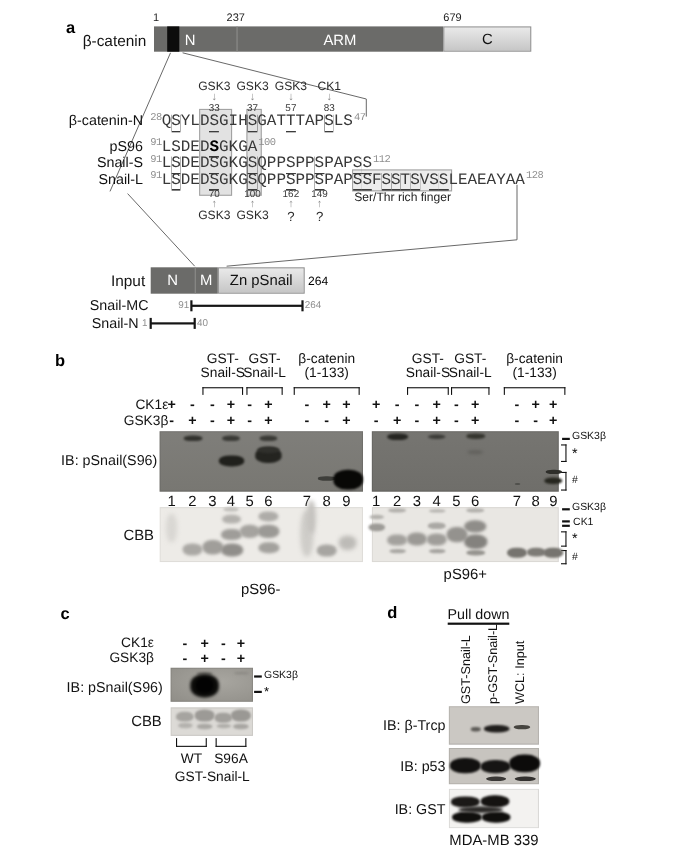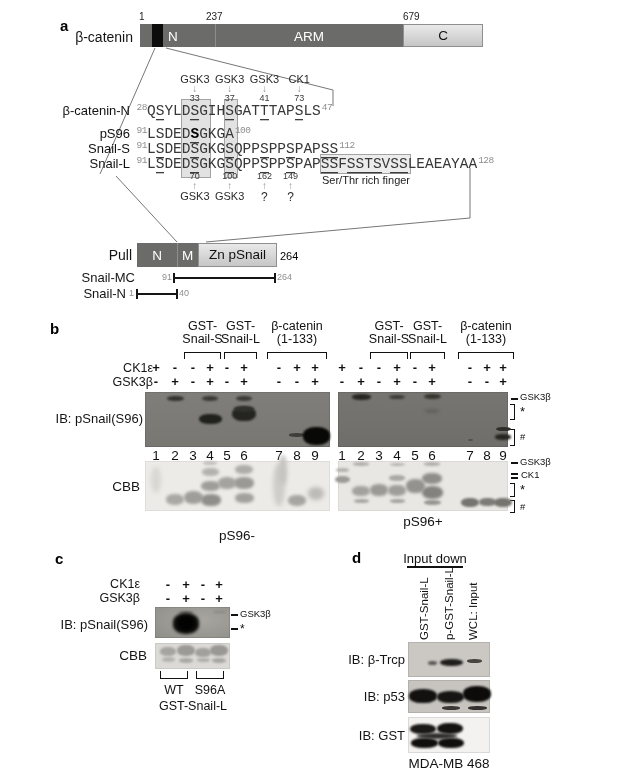--- a/index.html
+++ b/index.html
@@ -82,41 +82,41 @@
     </div>
   <div id="sites-top">
       <div class="kin" style="left: 194.85px; top: 73px;">GSK3</div>
       <div class="arr" style="left: 194.85px; top: 84px;">↓</div>
       <div class="num" style="left: 194.85px; top: 93px;">33</div>
       <div class="kin" style="left: 229.65px; top: 73px;">GSK3</div>
       <div class="arr" style="left: 229.65px; top: 84px;">↓</div>
       <div class="num" style="left: 229.65px; top: 93px;">37</div>
       <div class="kin" style="left: 264.45px; top: 73px;">GSK3</div>
       <div class="arr" style="left: 264.45px; top: 84px;">↓</div>
-      <div class="num" style="left: 264.45px; top: 93px;">41</div>
+      <div class="num" style="left: 264.45px; top: 93px;">57</div>
       <div class="kin" style="left: 299.25px; top: 73px;">CK1</div>
       <div class="arr" style="left: 299.25px; top: 84px;">↓</div>
-      <div class="num" style="left: 299.25px; top: 93px;">73</div>
+      <div class="num" style="left: 299.25px; top: 93px;">83</div>
     </div>
   <div id="sites-bottom">
       <div class="num" style="left: 194.85px; top: 171px;">70</div>
       <div class="arr" style="left: 194.85px; top: 181px;">↑</div>
       <div class="kin" style="left: 194.85px; top: 190px; font-size: 11px;">GSK3</div>
       <div class="num" style="left: 229.65px; top: 171px;">100</div>
       <div class="arr" style="left: 229.65px; top: 181px;">↑</div>
       <div class="kin" style="left: 229.65px; top: 190px; font-size: 11px;">GSK3</div>
       <div class="num" style="left: 264.45px; top: 171px;">162</div>
       <div class="arr" style="left: 264.45px; top: 181px;">↑</div>
       <div class="kin" style="left: 264.45px; top: 190px; font-size: 12px;">?</div>
       <div class="num" style="left: 290.55px; top: 171px;">149</div>
       <div class="arr" style="left: 290.55px; top: 181px;">↑</div>
       <div class="kin" style="left: 290.55px; top: 190px; font-size: 12px;">?</div>
     </div>
 
-  <span class="lbl r" style="left:62px;top:247px;width:70px;font-size:14px">Pull</span>
+  <span class="lbl r" style="left:62px;top:247px;width:70px;font-size:14px">Input</span>
   <div class="bar-dark" style="left:137px;top:243px;width:61px;height:24px">
     <span class="domtxt" style="left:0;width:40px;text-align:center">N</span>
     <div class="abs" style="left:40px;top:0;width:1px;height:24px;background:#8d8d8b"></div>
     <span class="domtxt" style="left:40px;width:21px;text-align:center">M</span>
   </div>
   <div class="dom-light" style="left:198px;top:243px;width:79px;height:24px;line-height:22px;font-size:13.5px">Zn pSnail</div>
   <span class="abs" style="left:280px;top:250px;font-size:11px;color:#000">264</span>
   <div id="constructs">
       <div class="lbl r" style="left: 35px; top: 270px; width: 100px;">Snail-MC</div>
       <div class="abs" style="left: 142px; top: 272px; width: 30px; text-align: right; font-size: 9px; color: rgb(143, 143, 143);">91</div>
@@ -275,37 +275,37 @@
       <div class="sign" style="left: 168px; top: 591px;">-</div>
       <div class="sign" style="left: 186px; top: 577px;">+</div>
       <div class="sign" style="left: 186px; top: 591px;">+</div>
       <div class="sign" style="left: 203px; top: 577px;">-</div>
       <div class="sign" style="left: 203px; top: 591px;">-</div>
       <div class="sign" style="left: 219px; top: 577px;">+</div>
       <div class="sign" style="left: 219px; top: 591px;">+</div>
     </div>
 
   <span class="plab" style="left:352px;top:549px">d</span>
-  <span class="cap" style="left:435px;top:551px;font-size:13px">Input down</span>
+  <span class="cap" style="left:435px;top:551px;font-size:13px">Pull down</span>
   <div class="abs" style="left:407px;top:566px;width:56px;height:1.5px;background:#111"></div>
 
   <div id="d-cols">
       <div class="vlab" style="left: 417px; top: 570px; height: 70px;">GST-Snail-L</div>
       <div class="vlab" style="left: 442px; top: 558px; height: 82px;">p-GST-Snail-L</div>
       <div class="vlab" style="left: 466px; top: 578px; height: 62px;">WCL: Input</div>
     </div>
 
   <div class="blot" id="d-blot-1" style="left:408px;top:642px;width:82px;height:35px;background:#cbc8c3"></div>
   <div class="blot" id="d-blot-2" style="left:408px;top:680px;width:82px;height:33px;background:#c7c4bf"></div>
   <div class="blot" id="d-blot-3" style="left:408px;top:717px;width:82px;height:36px;background:#f3f2f0"></div>
 
   <span class="lbl r" style="left:285px;top:652px;width:120px">IB: β-Trcp</span>
   <span class="lbl r" style="left:285px;top:689px;width:120px">IB: p53</span>
   <span class="lbl r" style="left:285px;top:728px;width:120px">IB: GST</span>
-  <span class="cap" style="left:449px;top:756px">MDA-MB 468</span>
+  <span class="cap" style="left:449px;top:756px">MDA-MB 339</span>
 
   <div id="bands">
       <div class="band" style="left: 166.5px; top: 395.5px; width: 17px; height: 5px; background: rgb(50, 50, 46); filter: blur(1px);"></div>
       <div class="band" style="left: 202px; top: 395.5px; width: 16px; height: 5px; background: rgb(58, 58, 54); filter: blur(1px);"></div>
       <div class="band" style="left: 236px; top: 395.5px; width: 16px; height: 5px; background: rgb(58, 58, 54); filter: blur(1px);"></div>
       <div class="band" style="left: 198.5px; top: 414px; width: 23px; height: 10px; background: rgb(32, 32, 28); filter: blur(1px);"></div>
       <div class="band" style="left: 232px; top: 407px; width: 24px; height: 14px; background: rgb(36, 36, 32); filter: blur(1.2px);"></div>
       <div class="band" style="left: 234px; top: 406px; width: 20px; height: 6px; background: rgb(48, 48, 44); filter: blur(1px);"></div>
       <div class="band" style="left: 289px; top: 433.25px; width: 16px; height: 3.5px; background: rgb(62, 62, 58); filter: blur(0.6px);"></div>
       <div class="band" style="left: 302.5px; top: 427px; width: 27px; height: 18px; background: rgb(8, 8, 6); filter: blur(1.2px);"></div>

